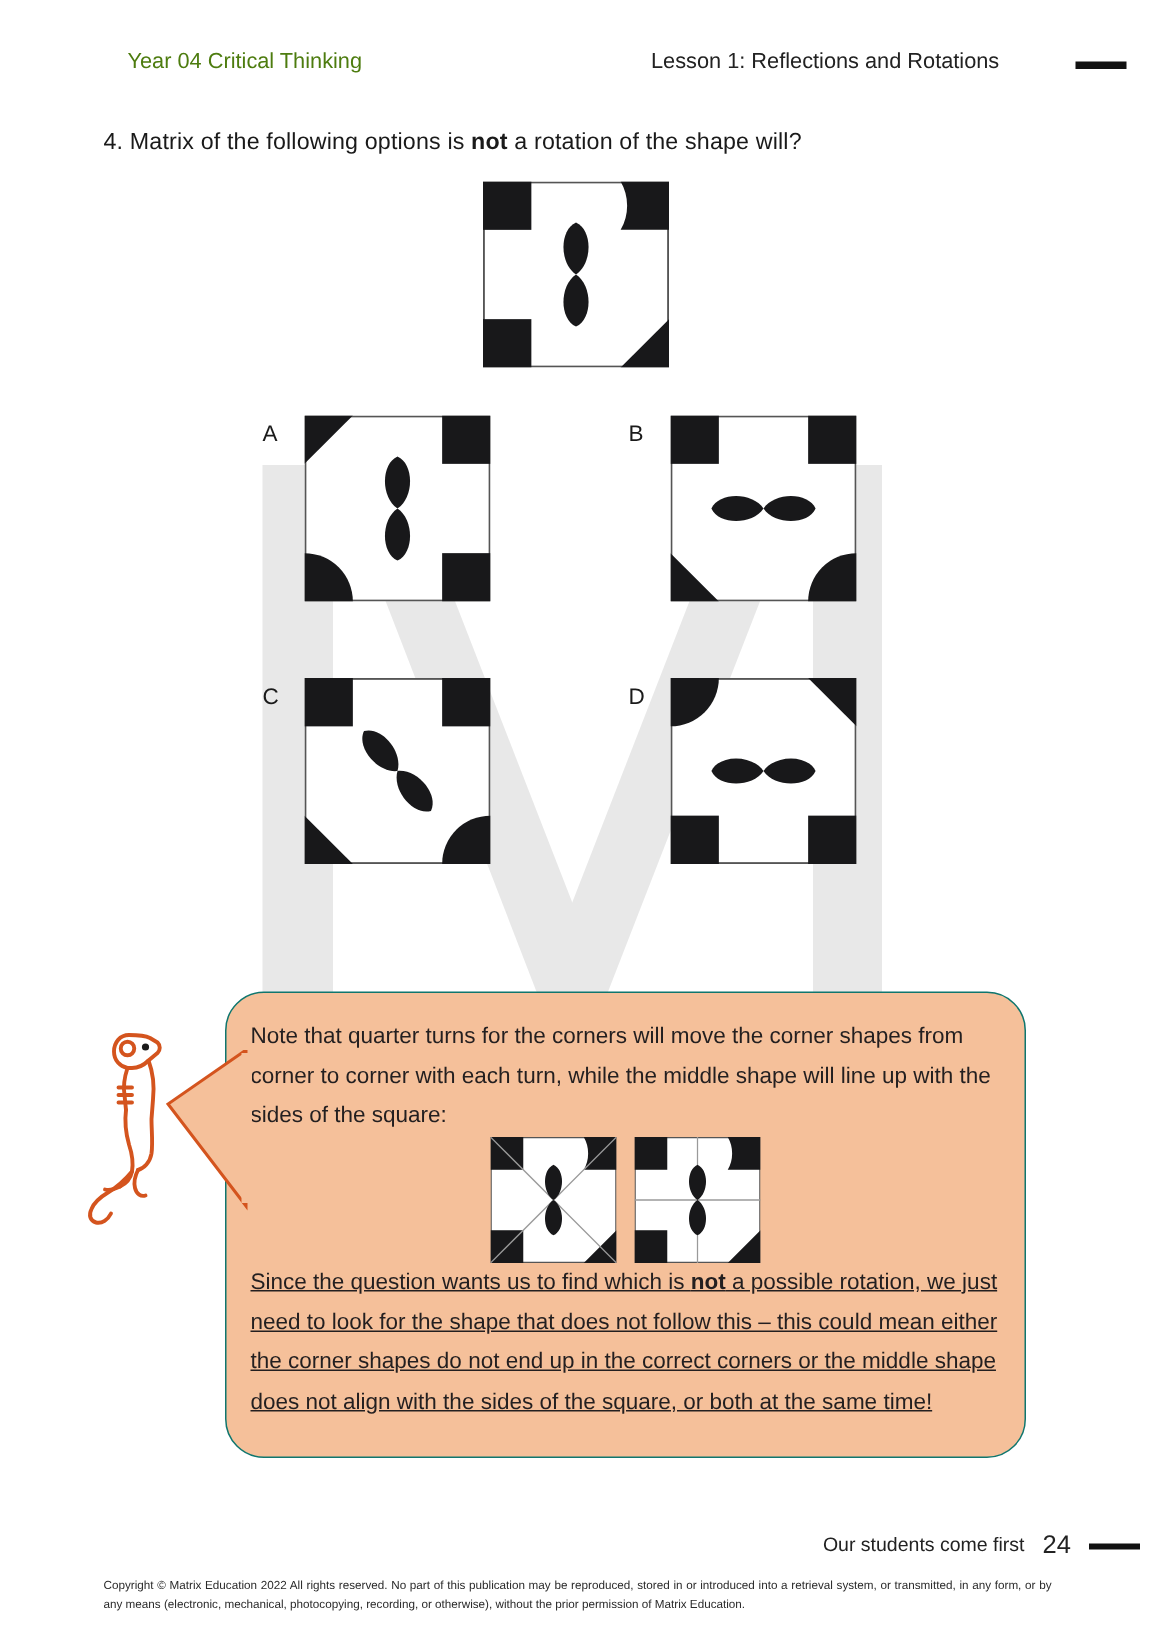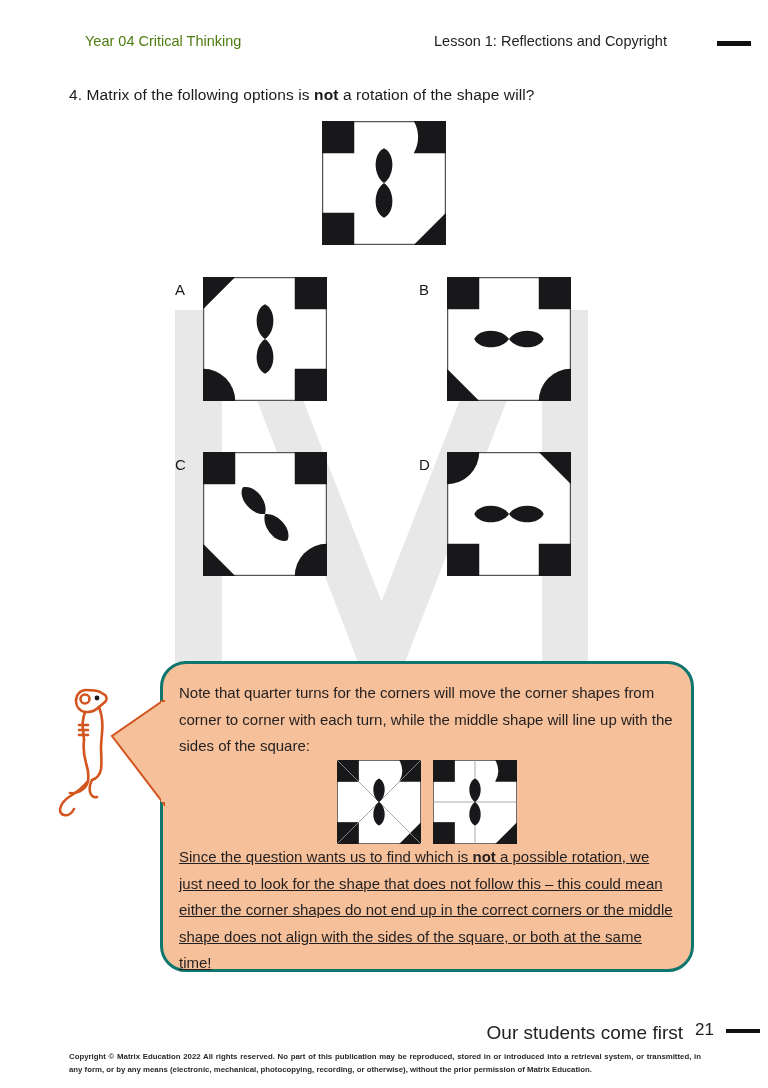--- a/index.html
+++ b/index.html
@@ -51,24 +51,24 @@
   .opt-label{
     position:absolute; z-index:3;
     font-size:15px; color:#1a1a1a;
   }
 
   
   .mascot{ position:absolute; left:58px; top:668px; z-index:4; }
 
   
   .bubble{
-    position:absolute; left:160px; top:661px;
+    position:absolute; left:150px; top:661px;
     width:534px; height:311px;
     background:#f5c09a;
-    border:3px solid #0f766e;
+    border:1px solid #0f766e;
     border-radius:26px;
     box-sizing:border-box;
     z-index:4;
   }
   .bubble-tail{
     position:absolute; left:108px; top:700px;
     z-index:5;
   }
   .bubble-text{
     position:absolute; left:16px; right:18px;
@@ -79,53 +79,53 @@
   .bubble-text b{ font-weight:bold; }
   .mini-row{
     position:absolute; top:96px; left:0; width:100%;
     display:flex; justify-content:center; gap:12px;
     z-index:5;
   }
 
   
   .foot-tag{
     position:absolute; right:85px; top:1022px;
-    font-size:19px; color:#222; z-index:3;
+    font-size:13px; color:#222; z-index:3;
   }
   .foot-page{
     position:absolute; right:54px; top:1020px;
     font-size:17px; color:#222; z-index:3;
   }
   .foot-rule{
     position:absolute; right:8px; top:1029px;
     width:34px; height:4px; background:#111; z-index:3;
   }
   .copyright{
     position:absolute; left:69px; top:1051px; width:632px;
     font-size:7.8px; line-height:12.5px; color:#2a2a2a;
-    text-align:justify; z-index:3;font-weight:bold;
+    text-align:justify; z-index:3;
   }
 </style>
 </head>
 <body>
 
 <div class="watermark">
   <svg width="440" height="370" viewBox="0 0 440 370" xmlns="http://www.w3.org/2000/svg">
     <g fill="#e8e8e8">
       <polygon points="5,10 52,10 52,362 5,362"></polygon>
       <polygon points="52,10 98,10 235,362 188,362"></polygon>
       <polygon points="235,362 188,362 325,10 372,10"></polygon>
       <polygon points="372,10 418,10 418,362 372,362"></polygon>
     </g>
   </svg>
 </div>
 
 <div class="header">
   <div class="hdr-left">Year 04 Critical Thinking</div>
-  <div class="hdr-right">Lesson 1: Reflections and Copyright</div>
+  <div class="hdr-right">Lesson 1: Reflections and Rotations</div>
   <div class="hdr-rule"></div>
 </div>
 
 <div class="question">
   <span>4.</span>
   <span>Matrix of the following options is </span><b>not</b><span> a rotation of the shape will?</span>
 </div>
 
 <div class="tile" style="left:322px; top:121px;">
   <svg width="124" height="124" viewBox="0 0 100 100" xmlns="http://www.w3.org/2000/svg">
@@ -269,15 +269,15 @@
       </svg>
     </div>
   </div>
 
   <div class="bubble-text bubble-p2">
     <span>Since the question wants us to find which is </span><b>not</b><span> a possible rotation, we just need to look for the shape that does not follow this – this could mean either the corner shapes do not end up in the correct corners or the middle shape does not align with the sides of the square, or both at the same time!</span>
   </div>
 </div>
 
 <div class="foot-tag">Our students come first</div>
-<div class="foot-page">21</div>
+<div class="foot-page">24</div>
 <div class="foot-rule"></div>
 <div class="copyright">Copyright © Matrix Education 2022 All rights reserved. No part of this publication may be reproduced, stored in or introduced into a retrieval system, or transmitted, in any form, or by any means (electronic, mechanical, photocopying, recording, or otherwise), without the prior permission of Matrix Education.</div>
 
 </body></html>

